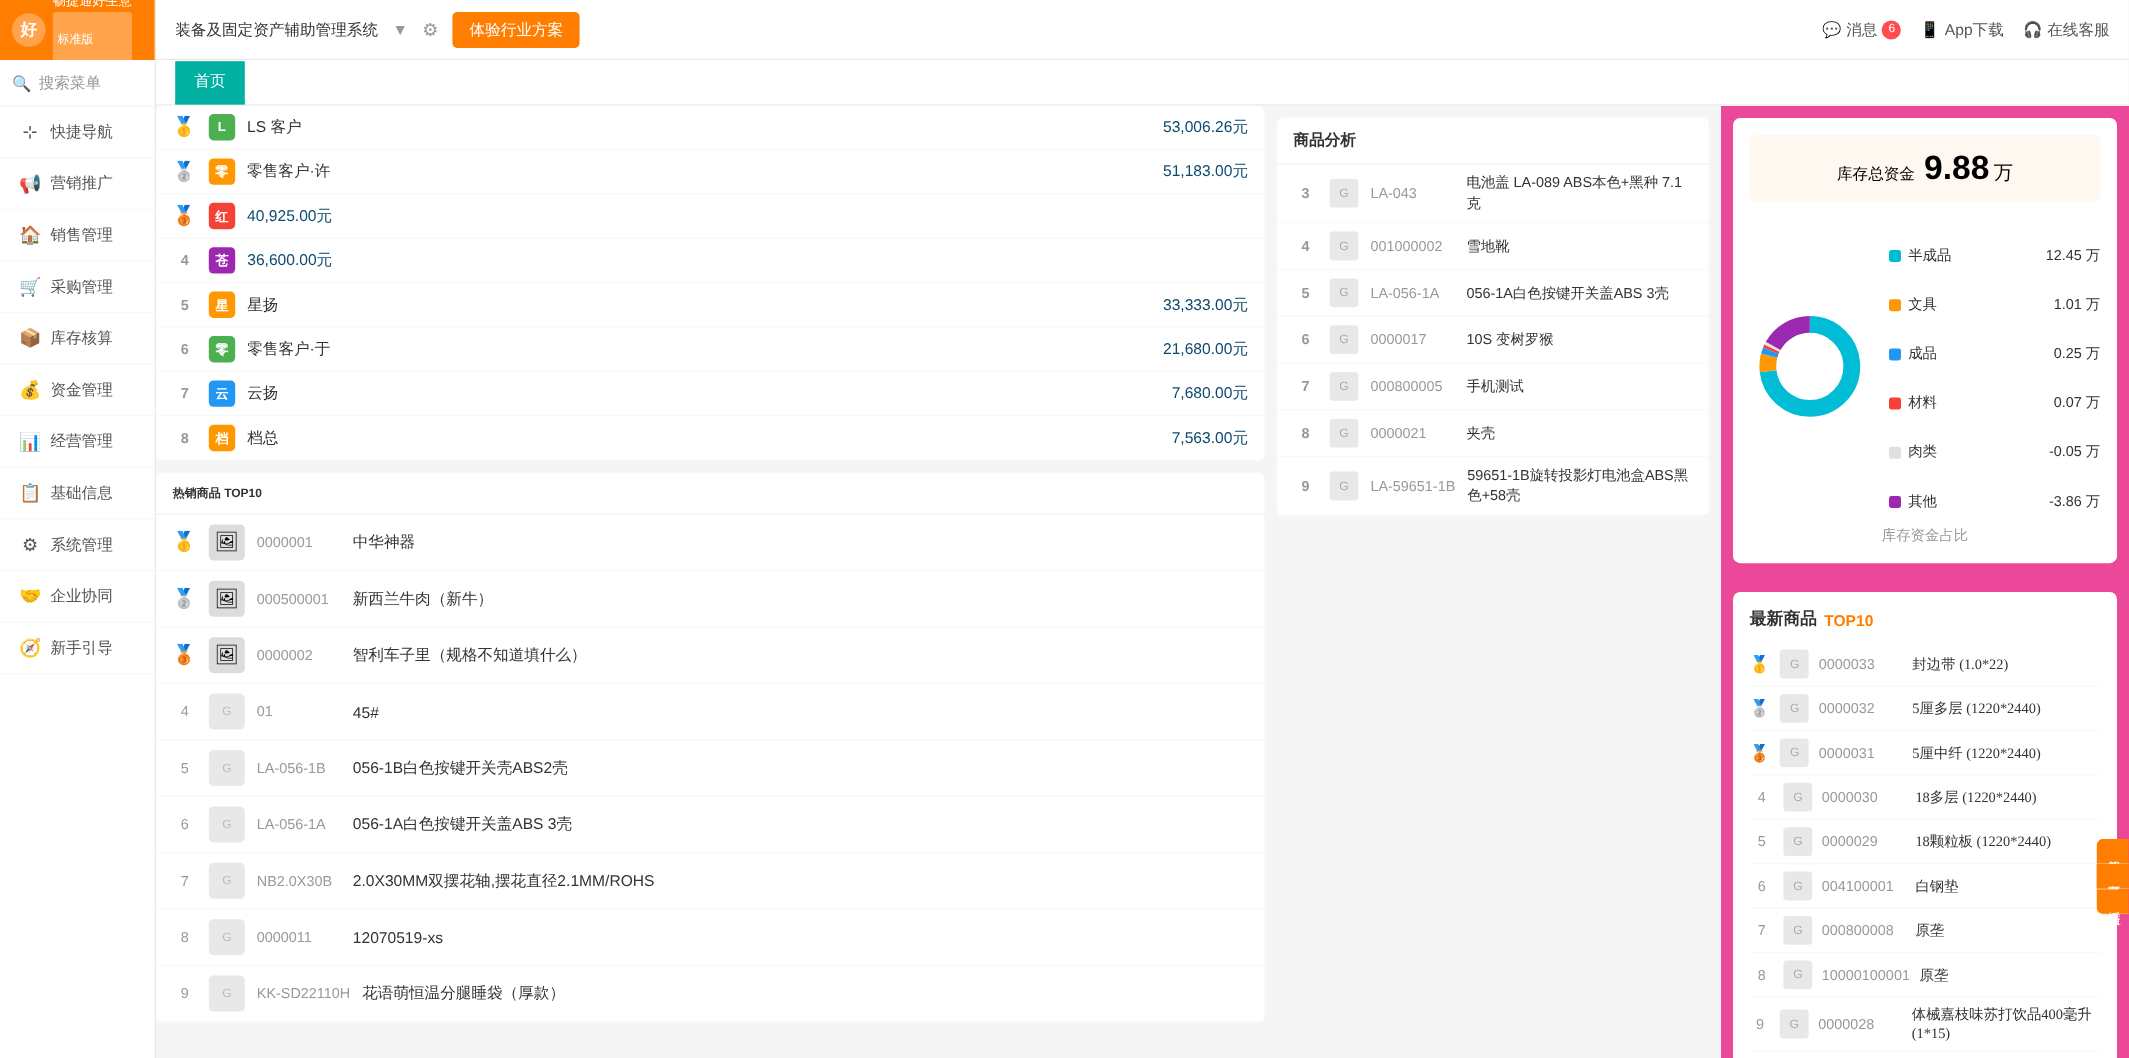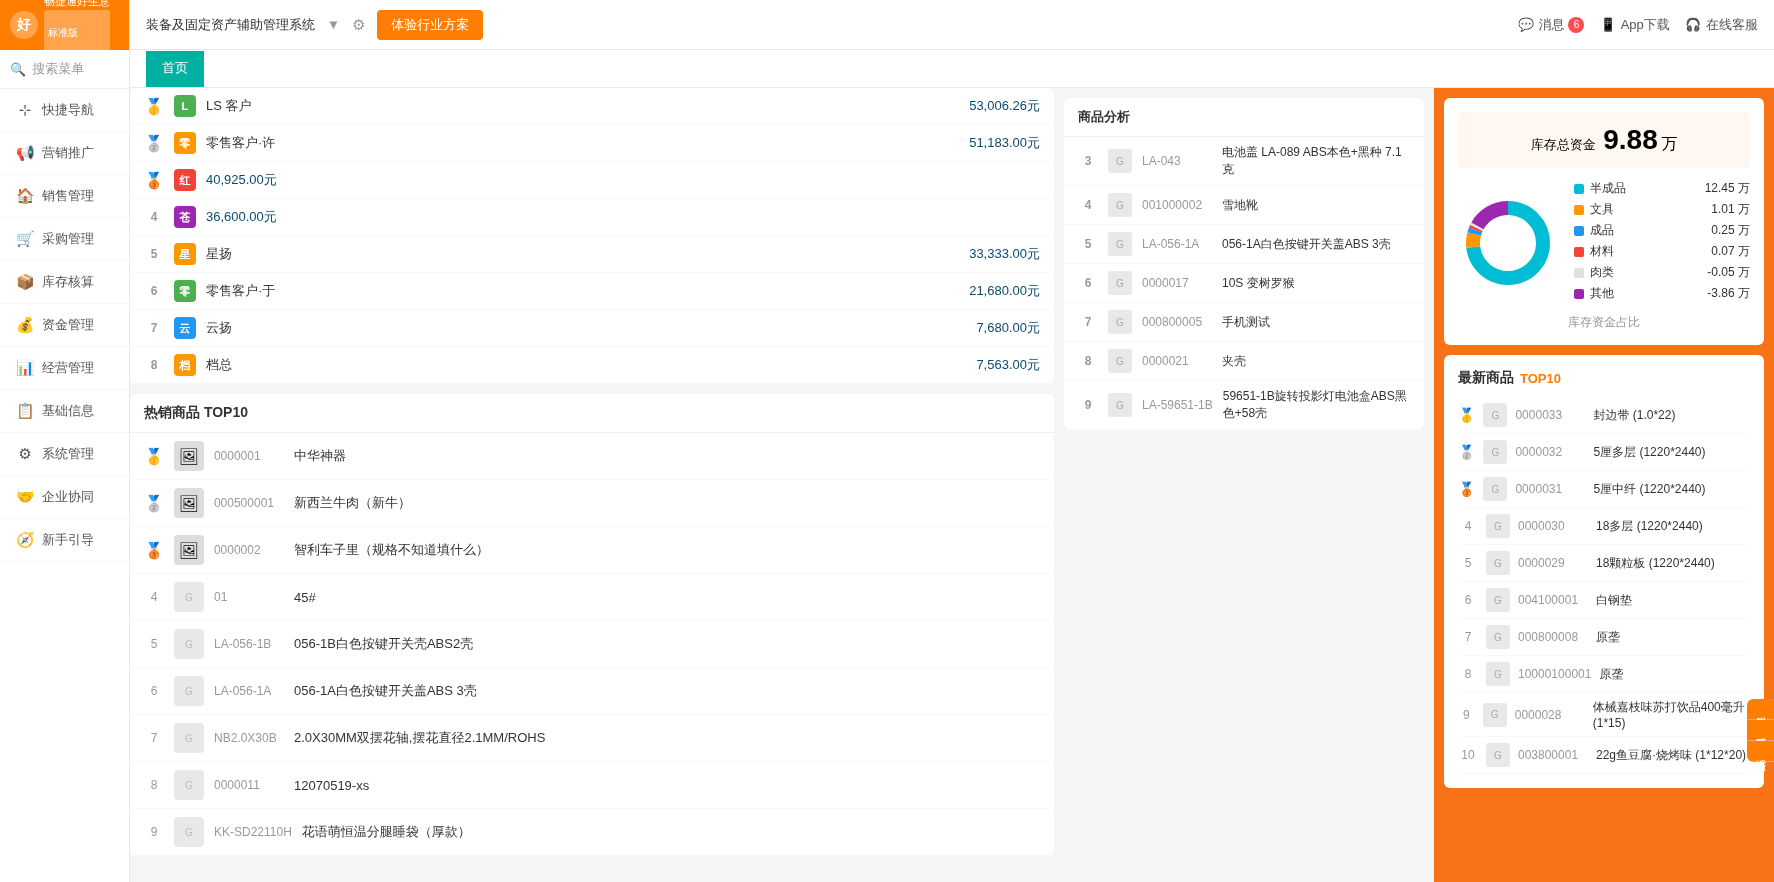--- a/index.html
+++ b/index.html
@@ -156,21 +156,21 @@
       flex-shrink: 0;
     }
     .rank-name { flex: 1; font-size: 13px; color: #333; }
     .rank-value { font-size: 13px; color: #0c4a6e; font-weight: 500; }
     .medal-icon { font-size: 16px; }
 
     
     .hot-products { background: #fff; border-radius: 6px; }
     .hot-products-header {
       padding: 10px 14px;
-      font-size: 14px; font-weight: bold; color: #333;
+      font-size: 10px; font-weight: bold; color: #333;
       border-bottom: 1px solid #f0f0f0;
     }
     .hot-item {
       display: flex; align-items: center;
       padding: 8px 14px;
       border-bottom: 1px solid #f8f8f8;
       gap: 10px;
     }
     .hot-rank-num { width: 20px; text-align: center; font-size: 12px; color: #999; }
     .hot-img {
@@ -179,26 +179,26 @@
       background: #e0e0e0;
       display: flex; align-items: center; justify-content: center;
       overflow: hidden; flex-shrink: 0;
     }
     .hot-code { font-size: 12px; color: #999; min-width: 70px; }
     .hot-name { font-size: 13px; color: #333; }
 
     
     .right-panel {
       width: 340px;
-      background: #f97316;
+      background: #ec4899;
       overflow-y: auto;
       padding: 10px;
       display: flex;
       flex-direction: column;
-      gap: 10px;
+      gap: 24px;
       flex-shrink: 0;
     }
 
     
     .inventory-card {
       background: #fff;
       border-radius: 6px;
       padding: 14px;
     }
     .inventory-total {
@@ -210,20 +210,21 @@
     }
 
     .chart-area { display: flex; align-items: center; gap: 16px; margin-bottom: 8px; }
     .donut-chart { position: relative; width: 100px; height: 100px; flex-shrink: 0; }
     .legend { flex: 1; }
     .legend-item {
       display: flex; align-items: center; gap: 6px;
       font-size: 12px; color: #333;
       margin-bottom: 4px;
       justify-content: space-between;
+      margin-top: 24px;
     }
     .legend-dot { width: 10px; height: 10px; border-radius: 2px; flex-shrink: 0; }
     .legend-label { flex: 1; }
     .legend-val { color: #333; min-width: 50px; text-align: right; }
     .chart-caption { text-align: center; font-size: 12px; color: #999; }
 
     
     .new-products-card {
       background: #fff;
       border-radius: 6px;
@@ -245,21 +246,21 @@
     .new-rank { width: 20px; text-align: center; font-size: 12px; color: #999; }
     .new-img-box {
       width: 24px; height: 24px;
       background: #e8e8e8;
       border-radius: 3px;
       display: flex; align-items: center; justify-content: center;
       font-size: 10px; color: #aaa;
       flex-shrink: 0;
     }
     .new-code { font-size: 12px; color: #999; min-width: 70px; }
-    .new-name { font-size: 12px; color: #333; }
+    .new-name { font-size: 12px; color: #333; font-family: Liberation Serif, serif; }
 
     
     .float-btns {
       position: fixed;
       right: 0;
       bottom: 120px;
       display: flex; flex-direction: column;
       z-index: 100;
     }
     .float-btn {

